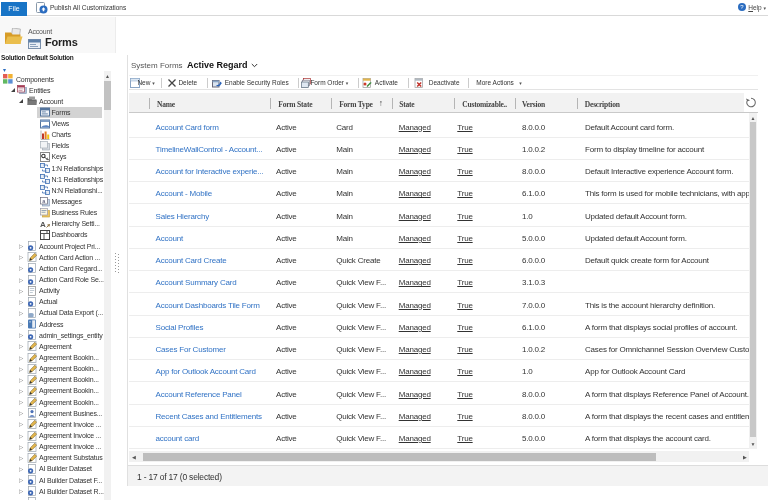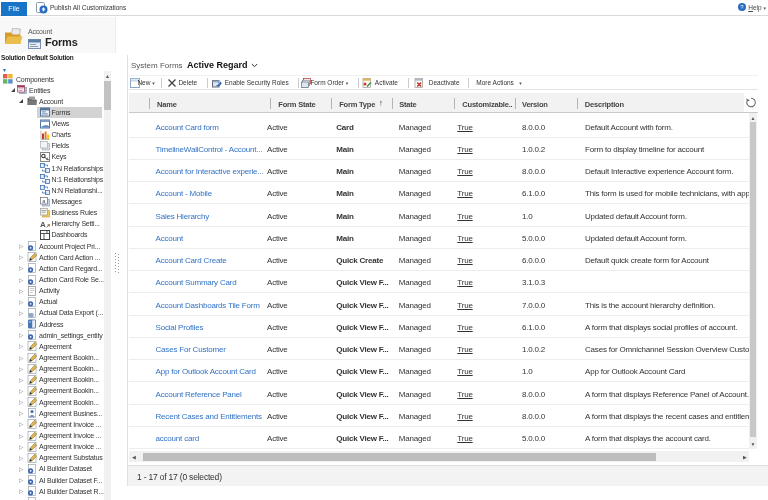--- a/index.html
+++ b/index.html
@@ -29,28 +29,28 @@
 #splitdots{position:absolute;left:115px;top:253px;width:4px;height:20px;background-image:repeating-linear-gradient(to bottom,#999 0,#999 1px,transparent 1px,transparent 3px),repeating-linear-gradient(to bottom,#999 0,#999 1px,transparent 1px,transparent 3px);background-size:1px 100%,1px 100%;background-position:0 0,3px 1px;background-repeat:no-repeat;}
 #vline{position:absolute;left:127px;top:55px;width:1px;height:431px;background:#e0e0e0;}
 #viewsel{position:absolute;left:131px;top:59.5px;font-size:8px;color:#555;}
 #viewsel b{color:#111;font-size:9px;}
 #toolbar{position:absolute;left:129px;top:75px;width:629px;height:14.5px;background:#fff;border-top:1px solid #f0f0f0;border-bottom:1px solid #e3e3e3;font-size:6.5px;color:#333;}
 .tbi{position:absolute;top:0;height:14px;line-height:14px;white-space:nowrap;}
 .tbsep{position:absolute;top:2px;width:1px;height:10px;background:#ccc;}
 .caret{font-size:5px;color:#555;}
 #ghead{position:absolute;left:129px;top:92.5px;width:629px;height:20.5px;border-bottom:1px solid #c9c9c9;background:linear-gradient(to right,#f2f2f2 0,#f2f2f2 615px,#fff 615px);font-size:7.5px;letter-spacing:-0.2px;font-weight:bold;color:#444;}
 .hpipe{position:absolute;top:5px;width:1px;height:11px;background:#b5b5b5;}
-.hlabel{position:absolute;top:7px;white-space:nowrap;}
+.hlabel{position:absolute;top:7px;white-space:nowrap;font-family:Liberation Serif, serif;}
 #gbody{position:absolute;left:129px;top:115.4px;width:620px;height:334px;overflow:hidden;font-size:8px;letter-spacing:-0.2px;}
 .grow{position:relative;height:22.25px;border-bottom:1px solid #ededed;white-space:nowrap;}
 .grow span{position:absolute;top:50%;margin-top:-3.5px;line-height:9px;}
 .c1{left:26.5px;color:#3273c5;}
-.c2{left:138px;color:#333;}
-.c3{left:207.2px;color:#333;font-weight:bold;}
-.c4{left:269.7px;color:#333;}
+.c2{left:147px;color:#333;}
+.c3{left:207.2px;color:#333;}
+.c4{left:269.7px;color:#333;text-decoration:underline;}
 .c5{left:328.3px;color:#333;text-decoration:underline;}
 .c6{left:393px;color:#333;}
 .c7{left:456px;color:#333;}
 #refresh{position:absolute;left:745px;top:96px;width:12px;height:13px;color:#666;}
 #vsb{position:absolute;left:749px;top:113px;width:8px;height:336px;background:#f1f1f1;}
 #vsbthumb{position:absolute;left:750px;top:122px;width:6px;height:315px;background:#c8c8c8;}
 #hsb{position:absolute;left:129px;top:451px;width:620px;height:11px;background:#f1f1f1;}
 #hsbthumb{position:absolute;left:143px;top:452.5px;width:513px;height:8px;background:#bdbdbd;}
 #status{position:absolute;left:128px;top:465px;width:640px;height:21px;background:#f3f3f3;border-top:1px solid #ddd;font-size:8.5px;letter-spacing:-0.2px;color:#333;}
 #status span{position:absolute;left:9px;top:6px;}
@@ -501,21 +501,21 @@
     <span class="hlabel" style="left:455.8px">Description</span>
   </div>
 <div id="gbody">
 <div class="grow">
       <span class="c1">Account Card form</span>
       <span class="c2">Active</span>
       <span class="c3">Card</span>
       <span class="c4">Managed</span>
       <span class="c5">True</span>
       <span class="c6">8.0.0.0</span>
-      <span class="c7">Default Account with form.</span>
+      <span class="c7">Default Account card form.</span>
     </div>
 <div class="grow">
       <span class="c1">TimelineWallControl - Account...</span>
       <span class="c2">Active</span>
       <span class="c3">Main</span>
       <span class="c4">Managed</span>
       <span class="c5">True</span>
       <span class="c6">1.0.0.2</span>
       <span class="c7">Form to display timeline for account</span>
     </div>

